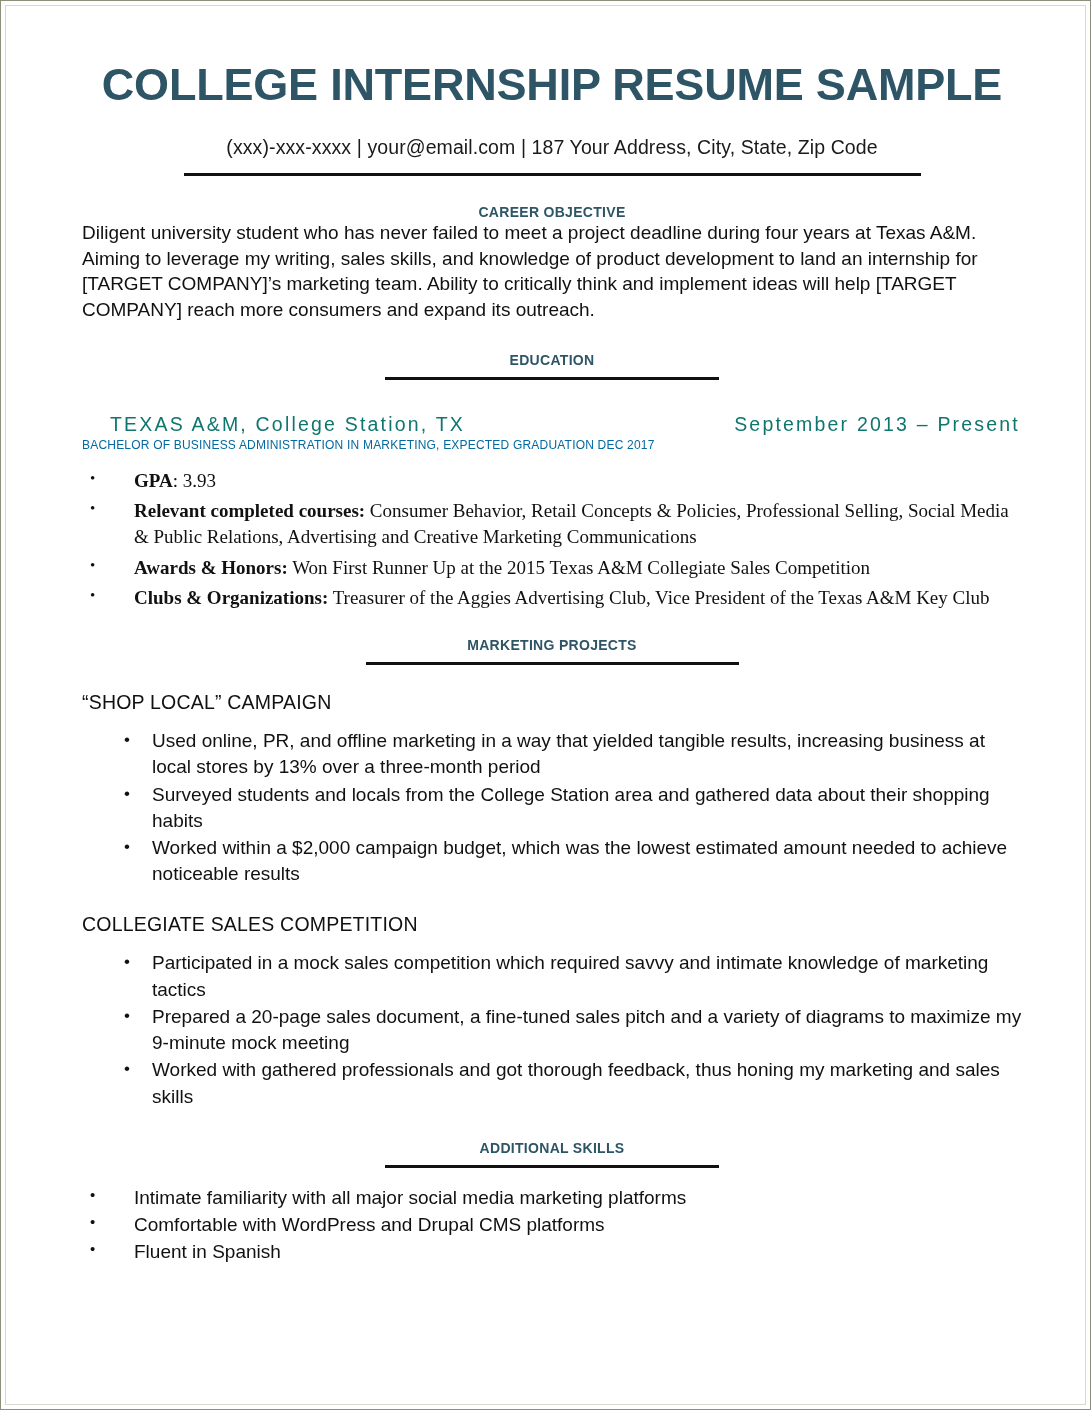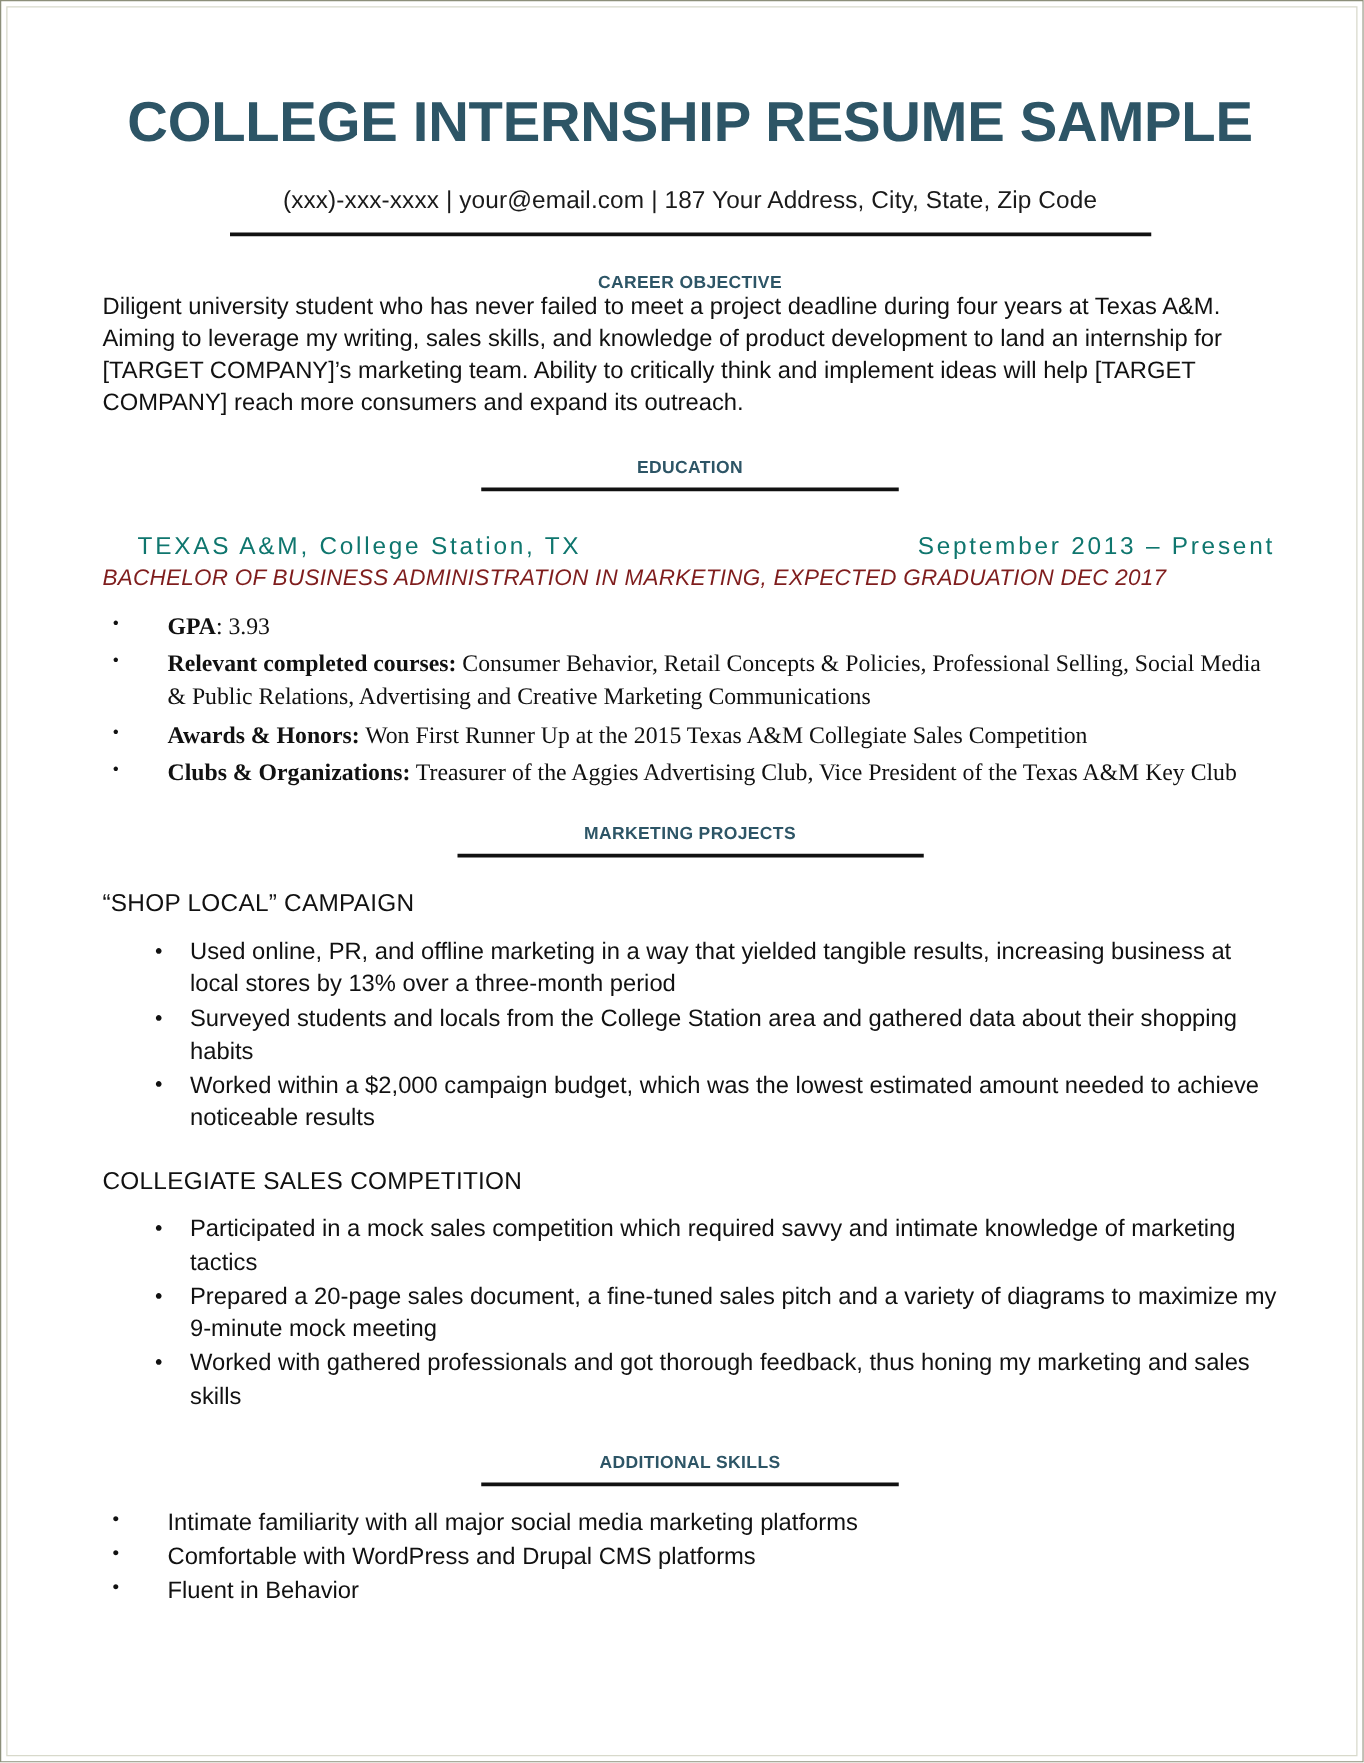--- a/index.html
+++ b/index.html
@@ -26,21 +26,21 @@
     top: 4px;
     right: 4px;
     bottom: 4px;
     border: 1px solid #d8d9cb;
     background: #ffffff;
     box-sizing: border-box;
   }
   .content {
     position: absolute;
     left: 76px;
-    top: 60px;
+    top: 47px;
     width: 940px;
   }
 
   
   .resume-title {
     text-align: center;
     color: #2d5566;
     font-size: 45px;
     font-weight: bold;
     letter-spacing: -0.2px;
@@ -95,23 +95,22 @@
     margin-left: 28px;
   }
   .edu-school {
     letter-spacing: 2.2px;
   }
   .edu-dates {
     letter-spacing: 2.2px;
     padding-right: 2px;
   }
   .edu-degree {
-    font-size: 18px;
-    font-style: italic;
-    color: #7f1d1d;
+    font-size: 12px;
+    color: #0369a1;
     line-height: 1.33;
     letter-spacing: 0.2px;
     margin-top: 2px;
   }
 
   
   ul.bullets {
     list-style: none;
     margin: 0;
     padding: 0;
@@ -231,18 +230,18 @@
           </ul>
         </div>
 
       <div style="height:30px"></div>
       <div class="section-head">ADDITIONAL SKILLS</div>
       <div class="section-rule rule-w334"></div>
 
       <ul class="bullets skill-list" id="skill-list">
           <li>Intimate familiarity with all major social media marketing platforms</li>
           <li>Comfortable with WordPress and Drupal CMS platforms</li>
-          <li>Fluent in Behavior</li>
+          <li>Fluent in Spanish</li>
         </ul>
 
     </div>
   </div>
 </div>
 
 </body></html>

